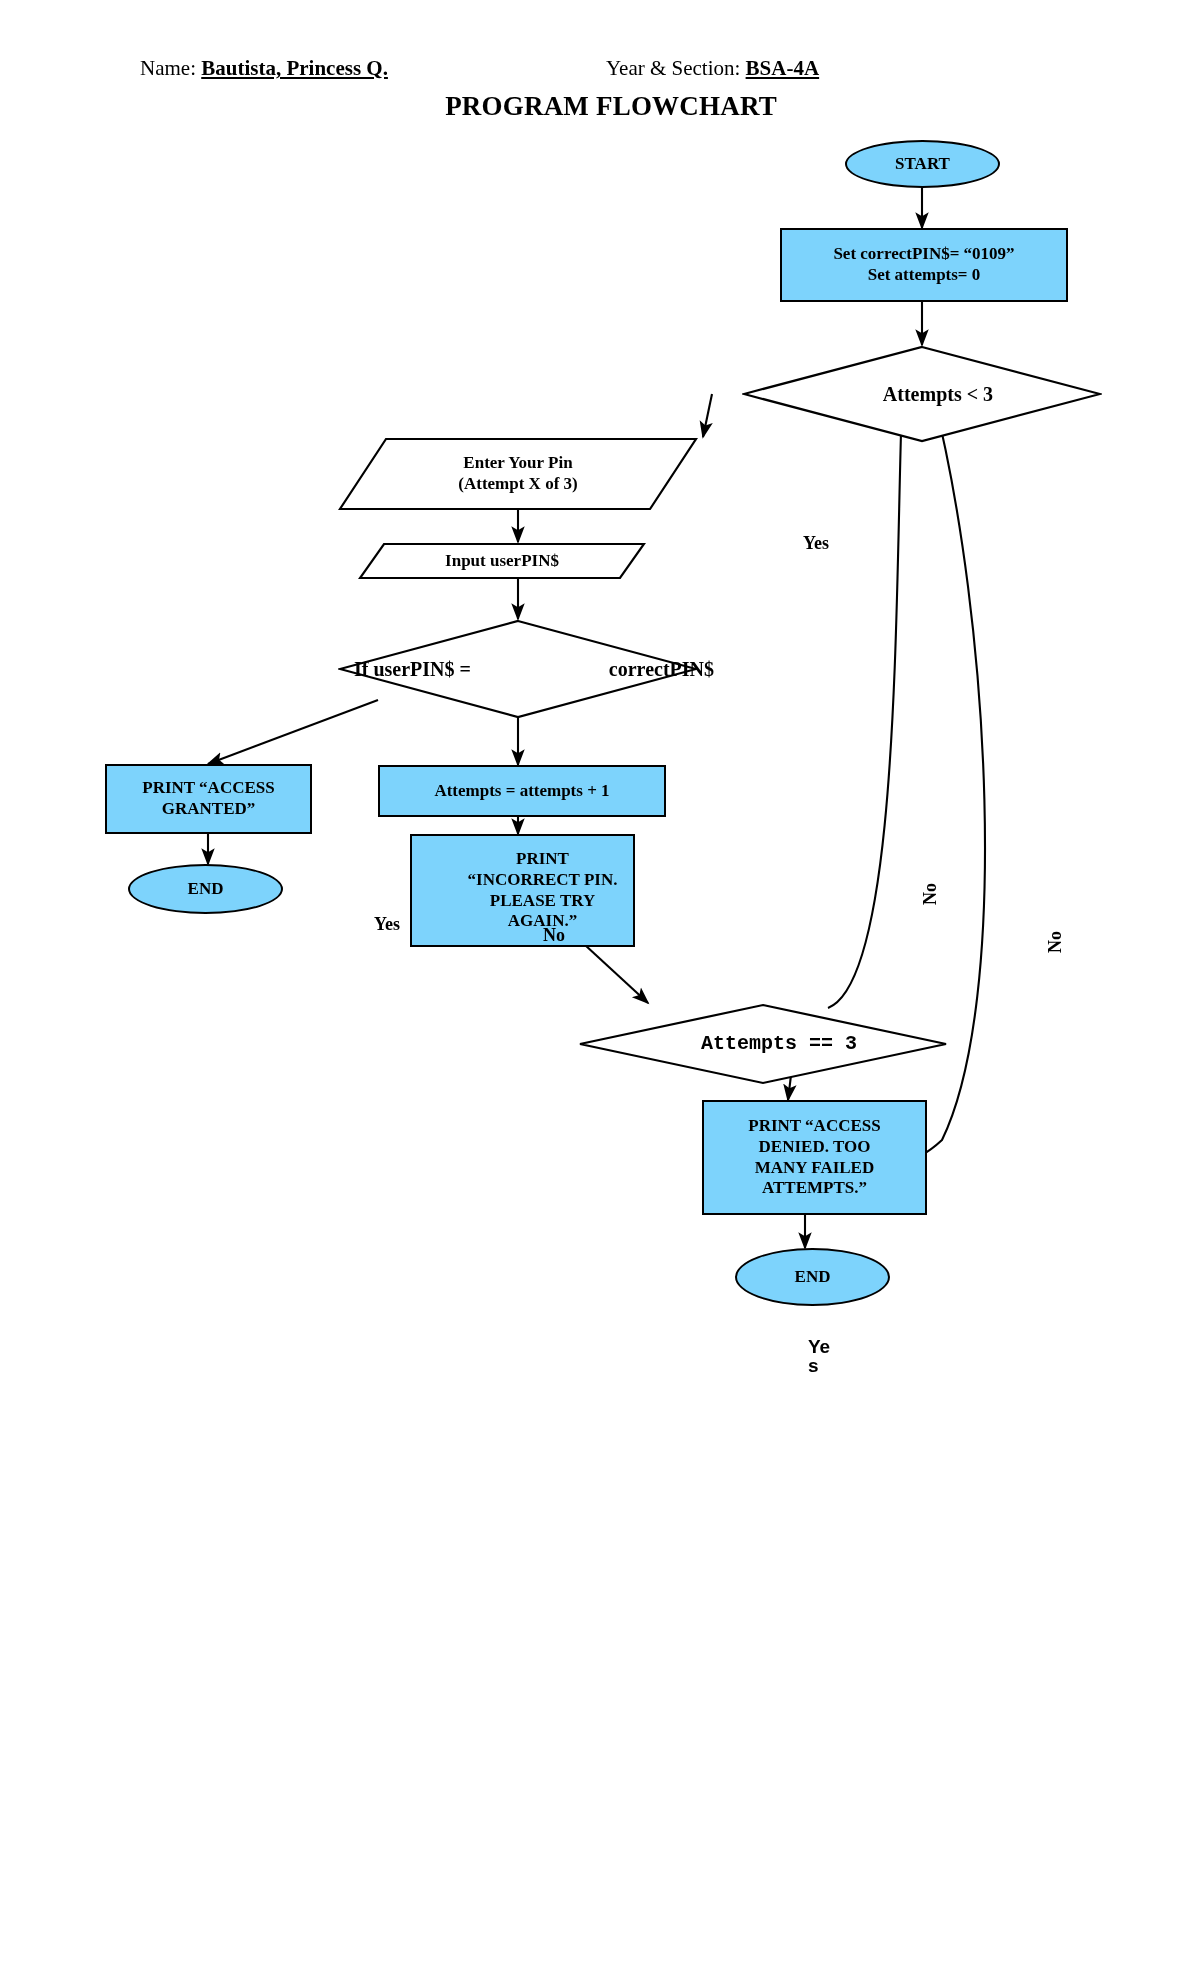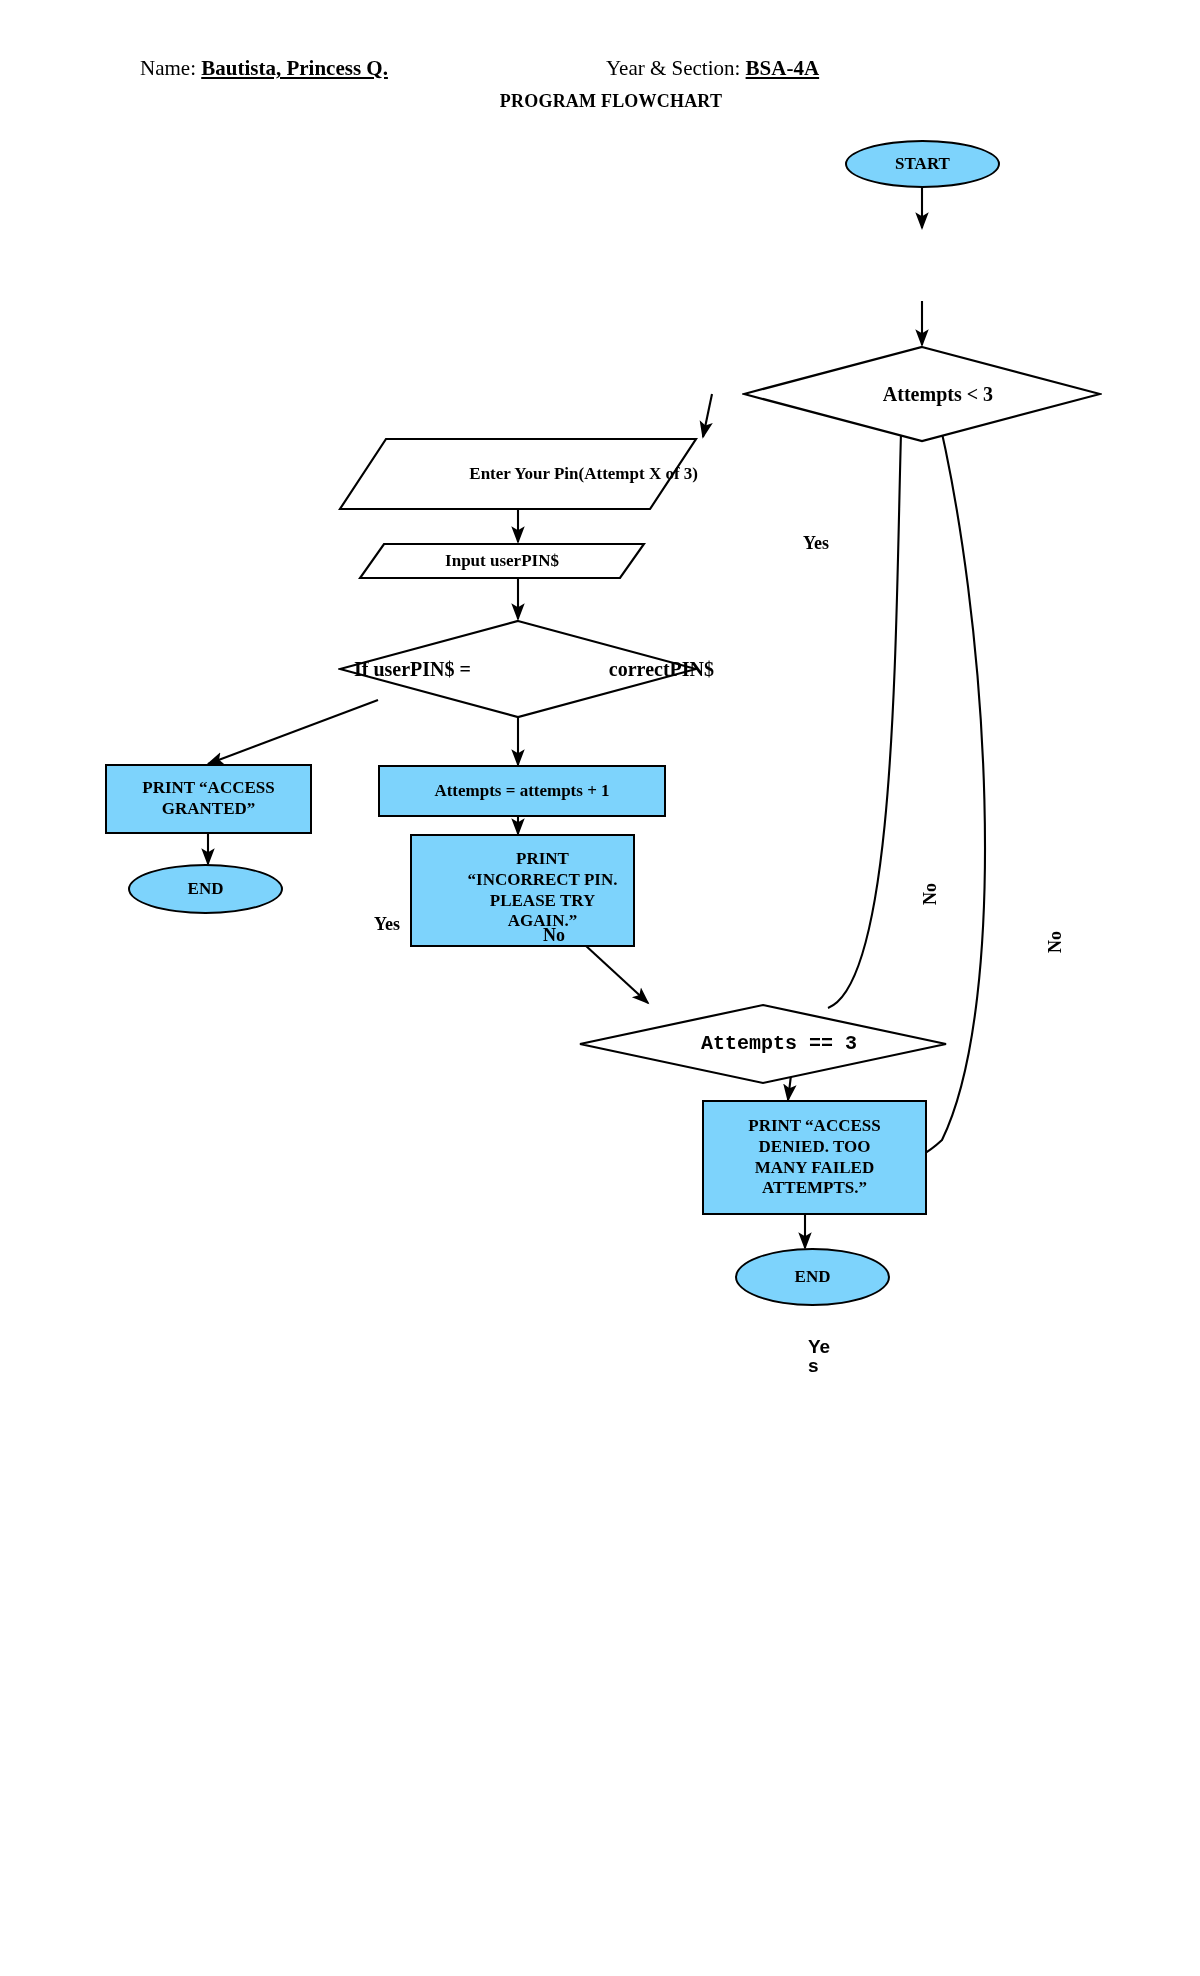--- a/index.html
+++ b/index.html
@@ -29,21 +29,21 @@
   .hdr-strong {
     font-weight: bold;
     text-decoration: underline;
   }
   .title {
     position: absolute;
     left: 0;
     right: 0;
     top: 91px;
     text-align: center;
-    font-size: 18px;
+    font-size: 27px;
     font-weight: bold;
     letter-spacing: 0.2px;
     padding-left: 22px;
   }
 
   
   #wires {
     position: absolute;
     left: 0; top: 0;
     width: 1200px;
@@ -196,33 +196,37 @@
       <path d="M 828,1008 C 900,980 895,600 902,400"></path>
 
       <path d="M 933,395 C 990,620 1010,1000 942,1140 C 910,1170 880,1168 855,1165"></path>
     </g>
   </svg>
 
   <div class="node terminator" style="left:845px; top:140px; width:155px; height:48px;">
     <span>START</span>
   </div>
 
+  <div class="node process" style="left:780px; top:228px; width:288px; height:74px; flex-direction:column;">
+    <span>Set correctPIN$= “0109”</span>
+    <span>Set attempts= 0</span>
+  </div>
 
   <div class="dia-wrap" style="left:742px; top:345px; width:360px; height:98px;">
     <svg width="360" height="98" viewBox="0 0 360 98" xmlns="http://www.w3.org/2000/svg">
       <polygon points="180,2 358,49 180,96 2,49" fill="#fff" stroke="#000" stroke-width="2.2"></polygon>
     </svg>
     <div class="dia-label">Attempts &lt; 3</div>
   </div>
 
   <div class="io-wrap" style="left:338px; top:437px; width:360px; height:74px;">
     <svg width="360" height="74" viewBox="0 0 360 74" xmlns="http://www.w3.org/2000/svg">
       <polygon points="48,2 358,2 312,72 2,72" fill="#fff" stroke="#000" stroke-width="2.2"></polygon>
     </svg>
-    <div class="io-label" style="flex-direction:row;justify-content:flex-end;">
+    <div class="io-label" style="flex-direction:column;">
       <span>Enter Your Pin</span>
       <span>(Attempt X of 3)</span>
     </div>
   </div>
 
   <div class="io-wrap" style="left:358px; top:542px; width:288px; height:38px;">
     <svg width="288" height="38" viewBox="0 0 288 38" xmlns="http://www.w3.org/2000/svg">
       <polygon points="26,2 286,2 262,36 2,36" fill="#fff" stroke="#000" stroke-width="2.2"></polygon>
     </svg>
     <div class="io-label">Input userPIN$</div>

